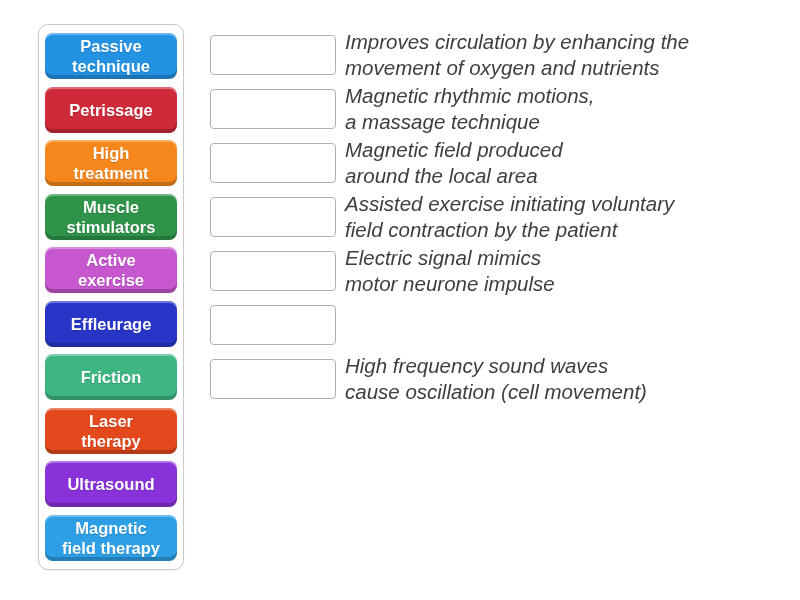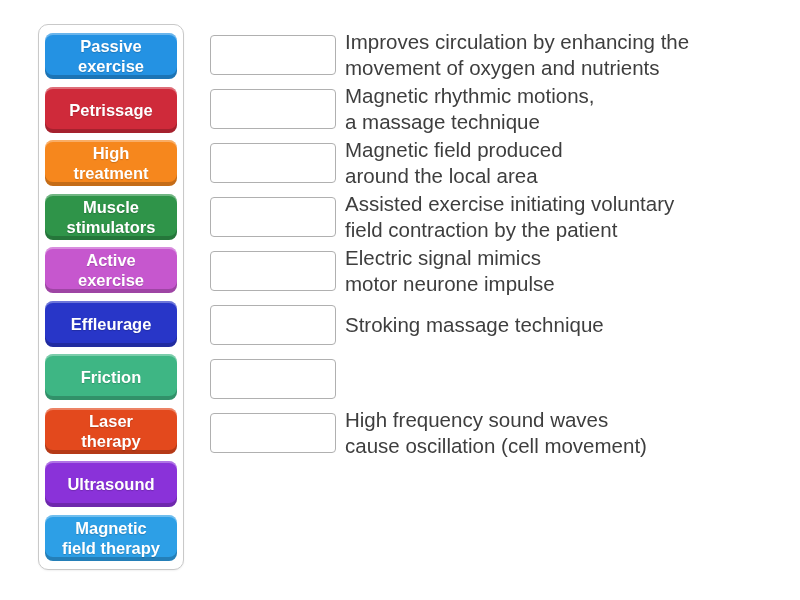--- a/index.html
+++ b/index.html
@@ -50,20 +50,21 @@
     text-shadow: 0 1px 1px rgba(0,0,0,0.18);
     cursor: pointer;
     user-select: none;
   }
   
   .rows {
     position: absolute;
     left: 210px;
     top: 28px;
     width: 580px;
+    font-style: italic;
   }
   .row {
     height: 54px;
     display: flex;
     align-items: center;
   }
   .dropzone {
     width: 126px;
     height: 40px;
     box-sizing: border-box;
@@ -81,21 +82,21 @@
     white-space: pre-line;
   }
 </style>
 </head>
 <body>
 
 <div class="board">
 
   <div class="tile-panel">
     <div class="tile" style="--tile-color: #2492e3;">Passive
-exercise</div>
+technique</div>
     <div class="tile" style="--tile-color: #cf2a3a;">Petrissage</div>
     <div class="tile" style="--tile-color: #f6871d;">High
 treatment</div>
     <div class="tile" style="--tile-color: #2f9449;">Muscle
 stimulators</div>
     <div class="tile" style="--tile-color: #c657ce;">Active
 exercise</div>
     <div class="tile" style="--tile-color: #2836c8;">Effleurage</div>
     <div class="tile" style="--tile-color: #3eb684;">Friction</div>
     <div class="tile" style="--tile-color: #e3491d;">Laser
@@ -126,24 +127,20 @@
       <p class="definition">Assisted exercise initiating voluntary
 field contraction by the patient</p>
     </div>
     <div class="row">
       <div class="dropzone"></div>
       <p class="definition">Electric signal mimics
 motor neurone impulse</p>
     </div>
     <div class="row">
       <div class="dropzone"></div>
-      <p class="definition">Stroking massage technique</p>
-    </div>
-    <div class="row">
-      <div class="dropzone"></div>
     </div>
     <div class="row">
       <div class="dropzone"></div>
       <p class="definition">High frequency sound waves
 cause oscillation (cell movement)</p>
     </div>
   </div>
 
 </div>
 

